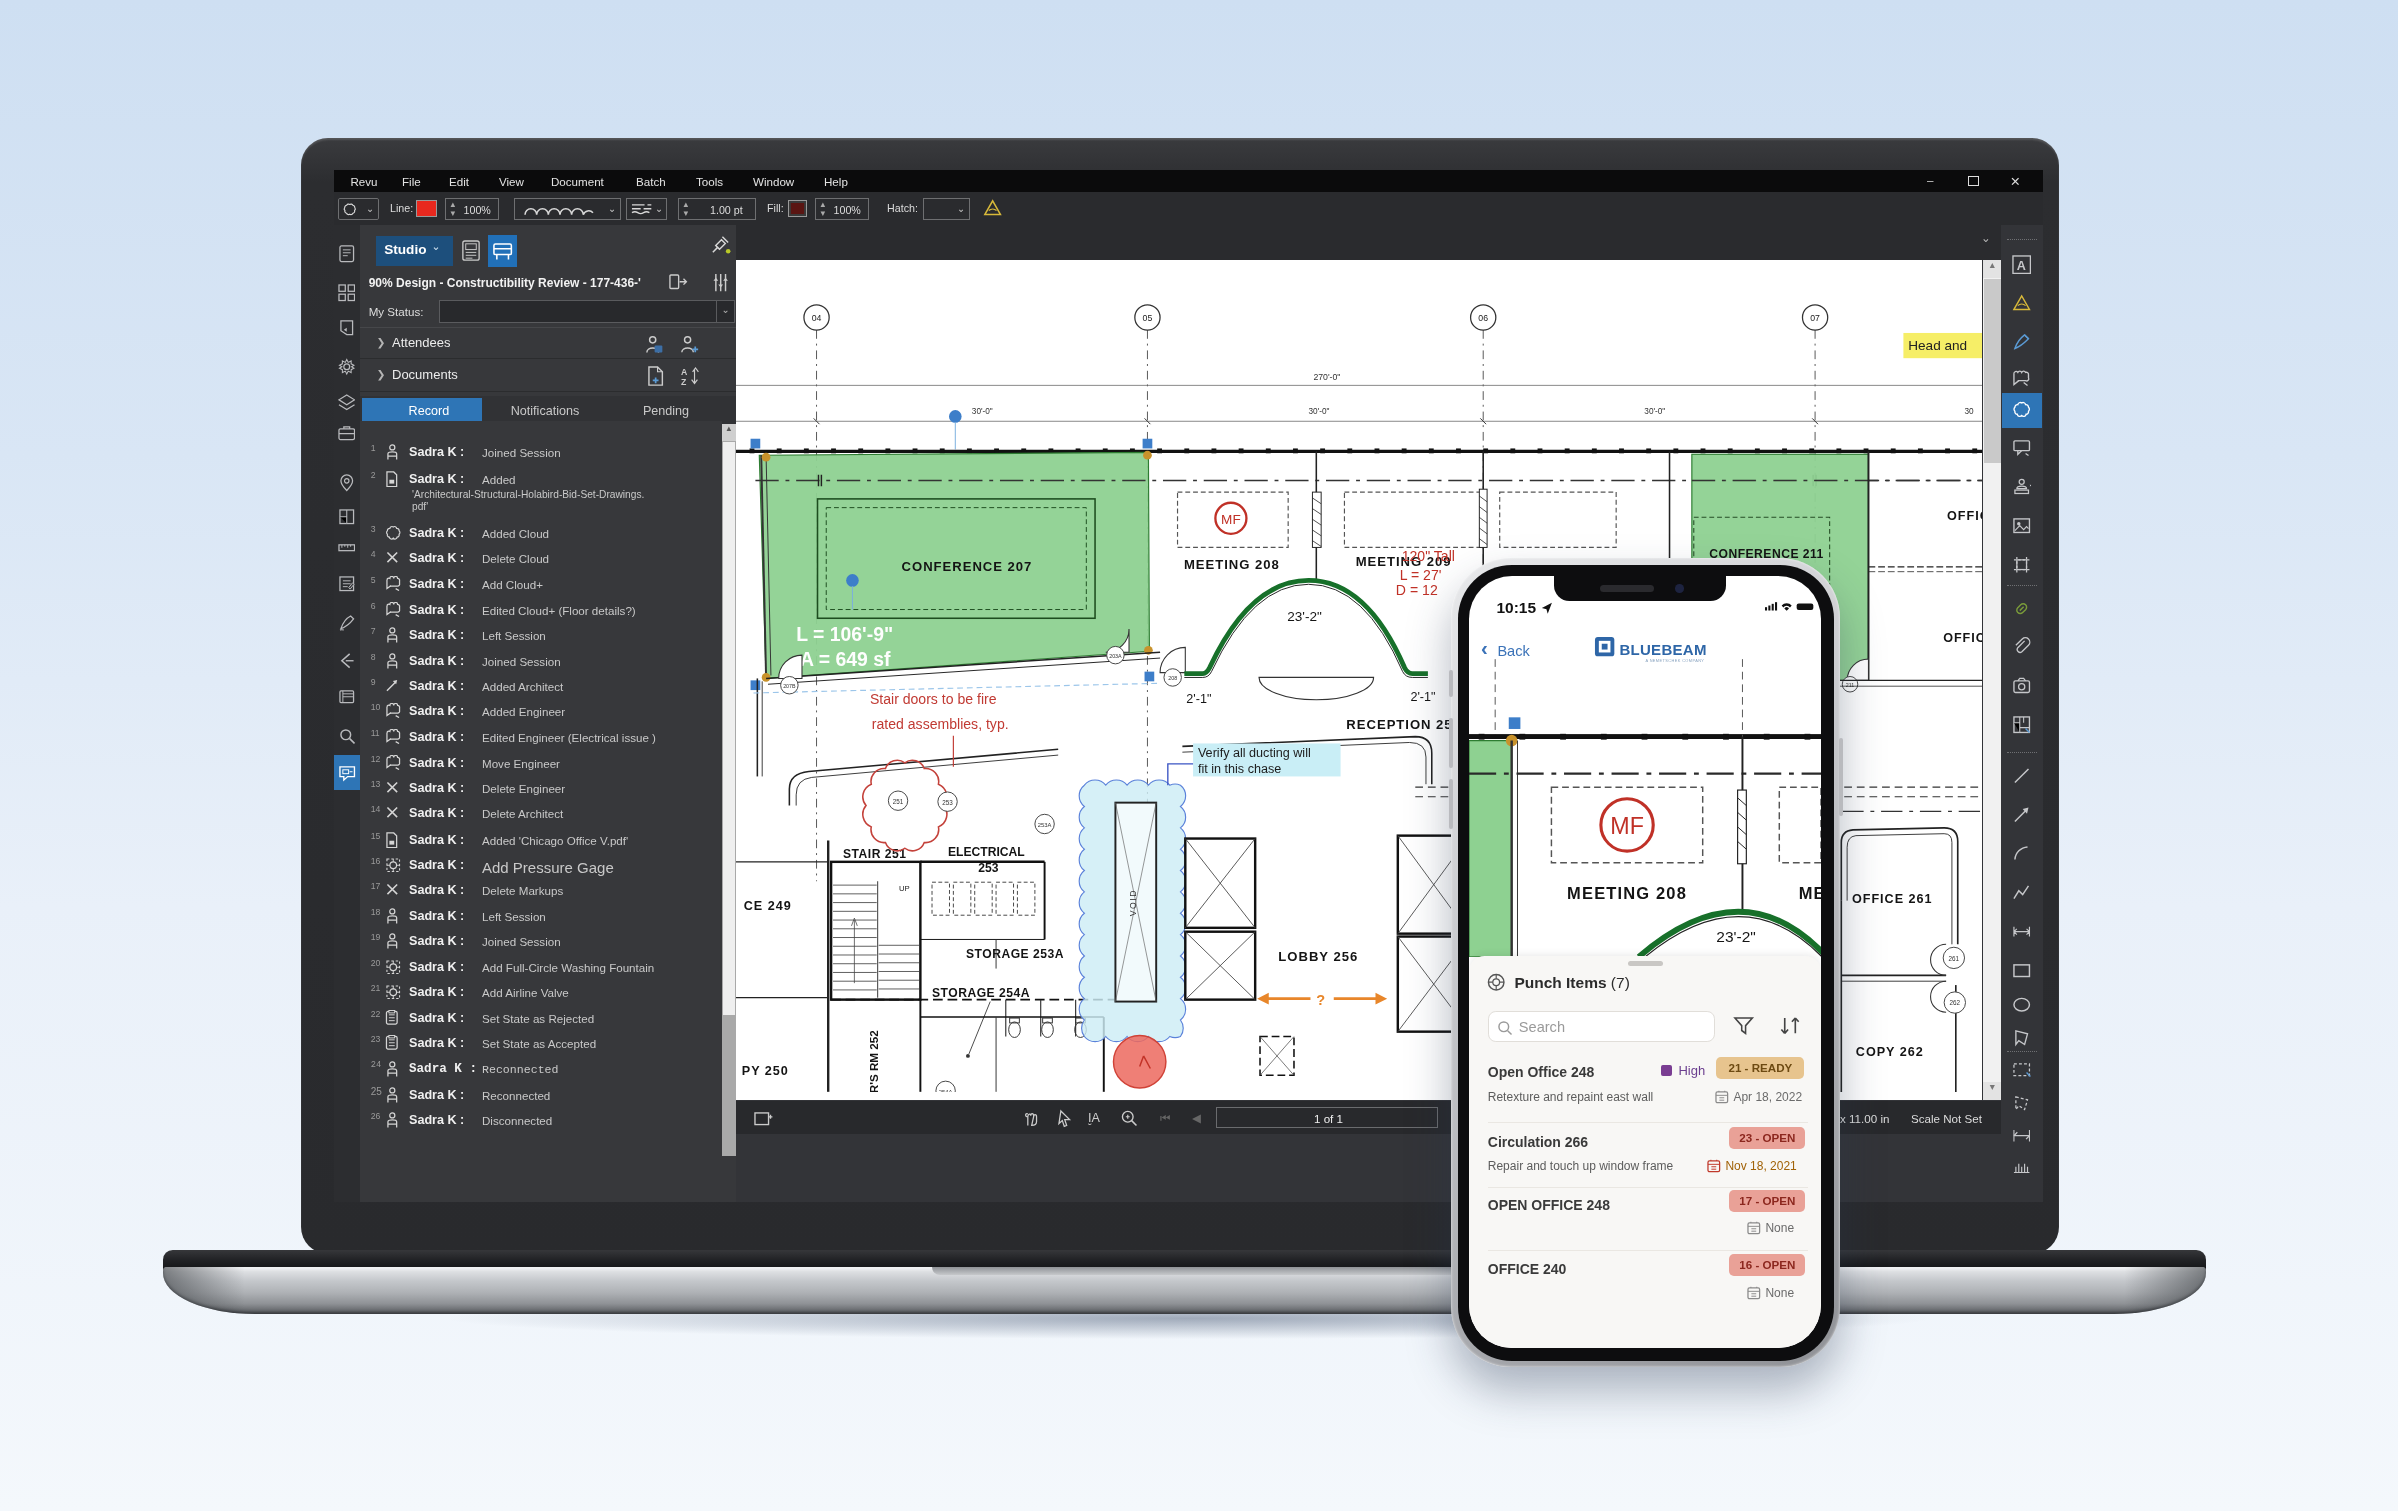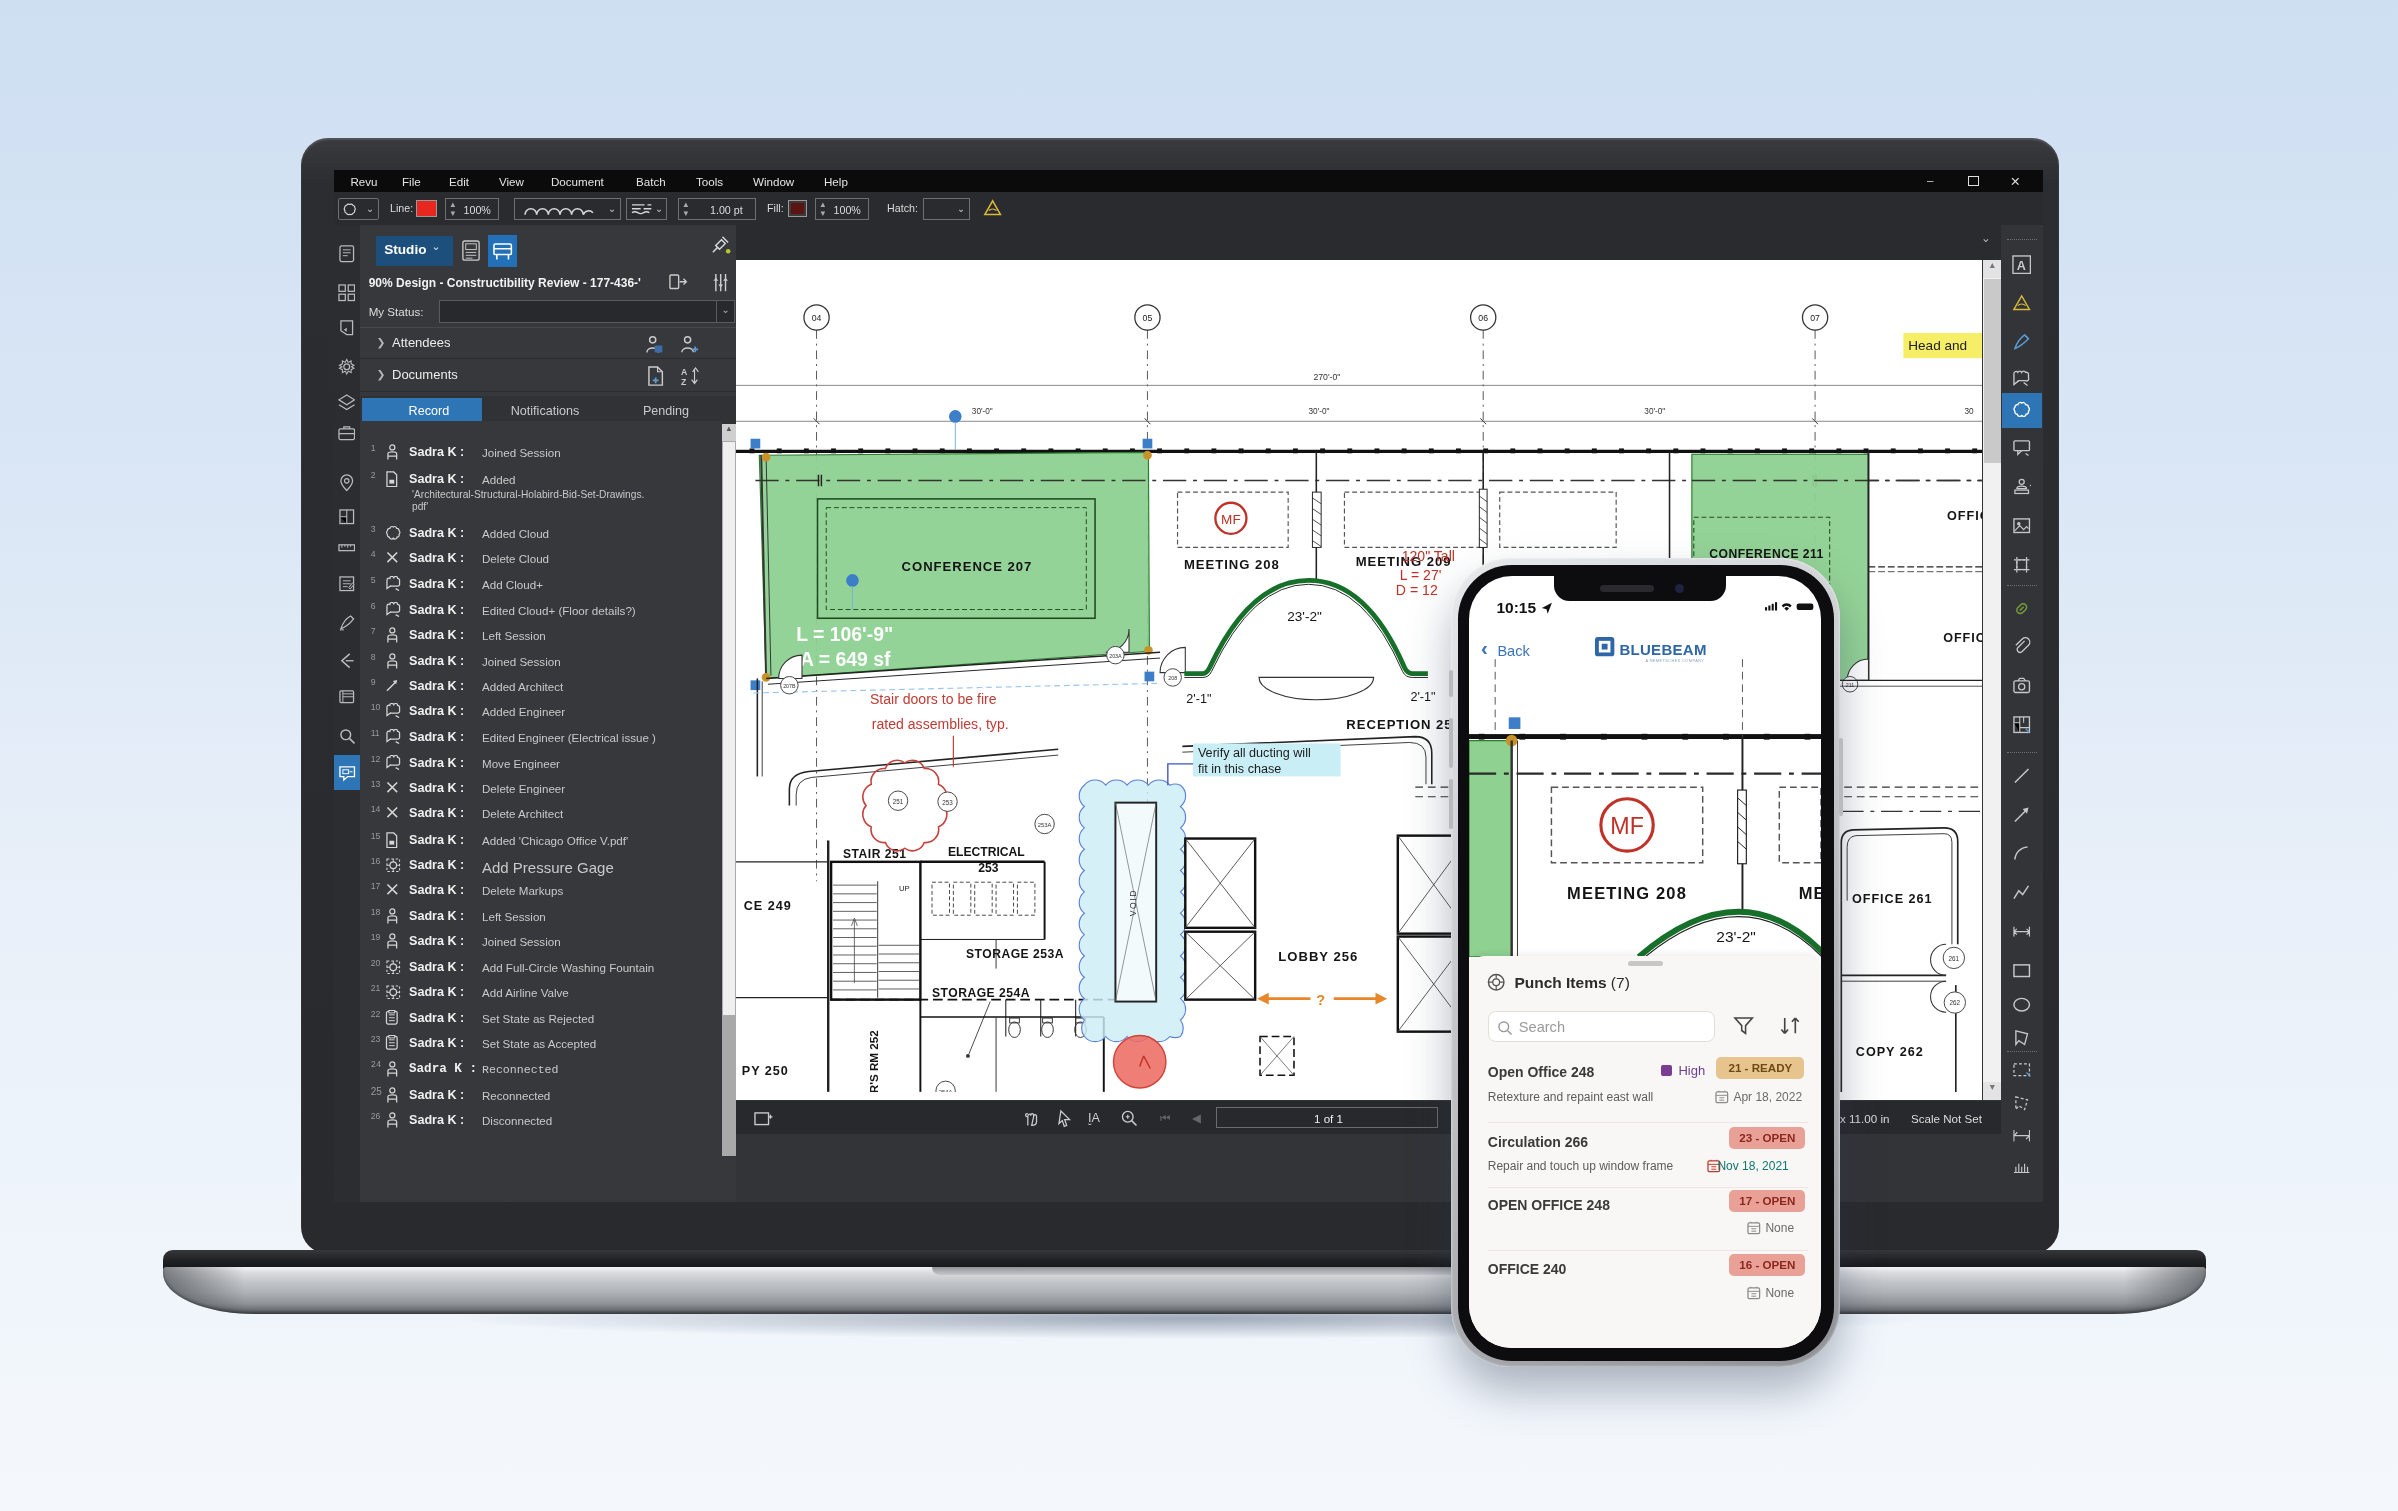--- a/index.html
+++ b/index.html
@@ -1345,21 +1345,21 @@
 <div class="abs" style="left:264px;top:134px;font-size:12px;color:#6b6b6b;">Apr 18, 2022</div>
 <div class="abs" style="left:18.4px;top:166px;width:320px;border-top:1px solid #eae7e2;"></div>
 
 <div class="abs" style="left:18.4px;top:178px;font-size:14px;font-weight:bold;color:#3a3a3a;">Circulation 266</div>
 <div class="abs" style="left:260px;top:171px;width:76px;height:22px;background:#e9a197;border-radius:4.9px;text-align:center;font-size:11.6px;font-weight:bold;color:#8c271e;line-height:22px;">23 - OPEN</div>
 <div class="abs" style="left:18.4px;top:203px;font-size:12px;color:#5c5c5c;">Repair and touch up window frame</div>
 <svg class="abs" style="left:238px;top:203px;" width="13.6" height="13.6" viewBox="0 0 14 14">
           <rect x="1" y="2" width="12" height="11" rx="1.5" fill="none" stroke="#c0392b" stroke-width="1.3"></rect>
           <path d="M1 5.5 H13 M4 2 V0.8 M10 2 V0.8 M4.5 8 H9.5 M4.5 10.5 H9.5" stroke="#c0392b" stroke-width="1"></path>
         </svg>
-<div class="abs" style="left:248px;top:203px;font-size:12px;color:#0f766e;">Nov 18, 2021</div>
+<div class="abs" style="left:256px;top:203px;font-size:12px;color:#a16207;">Nov 18, 2021</div>
 <div class="abs" style="left:18.4px;top:231px;width:320px;border-top:1px solid #eae7e2;"></div>
 
 <div class="abs" style="left:18.4px;top:241px;font-size:14px;font-weight:bold;color:#3a3a3a;">OPEN OFFICE 248</div>
 <div class="abs" style="left:260px;top:234px;width:76px;height:22px;background:#e9a197;border-radius:4.9px;text-align:center;font-size:11.6px;font-weight:bold;color:#8c271e;line-height:22px;">17 - OPEN</div>
 <svg class="abs" style="left:278px;top:265px;" width="13.6" height="13.6" viewBox="0 0 14 14">
           <rect x="1" y="2" width="12" height="11" rx="1.5" fill="none" stroke="#8a8a8a" stroke-width="1.3"></rect>
           <path d="M1 5.5 H13 M4 2 V0.8 M10 2 V0.8 M4.5 8 H9.5 M4.5 10.5 H9.5" stroke="#8a8a8a" stroke-width="1"></path>
         </svg>
 <div class="abs" style="left:296px;top:265px;font-size:12px;color:#6b6b6b;">None</div>
 <div class="abs" style="left:18.4px;top:294px;width:320px;border-top:1px solid #eae7e2;"></div>

